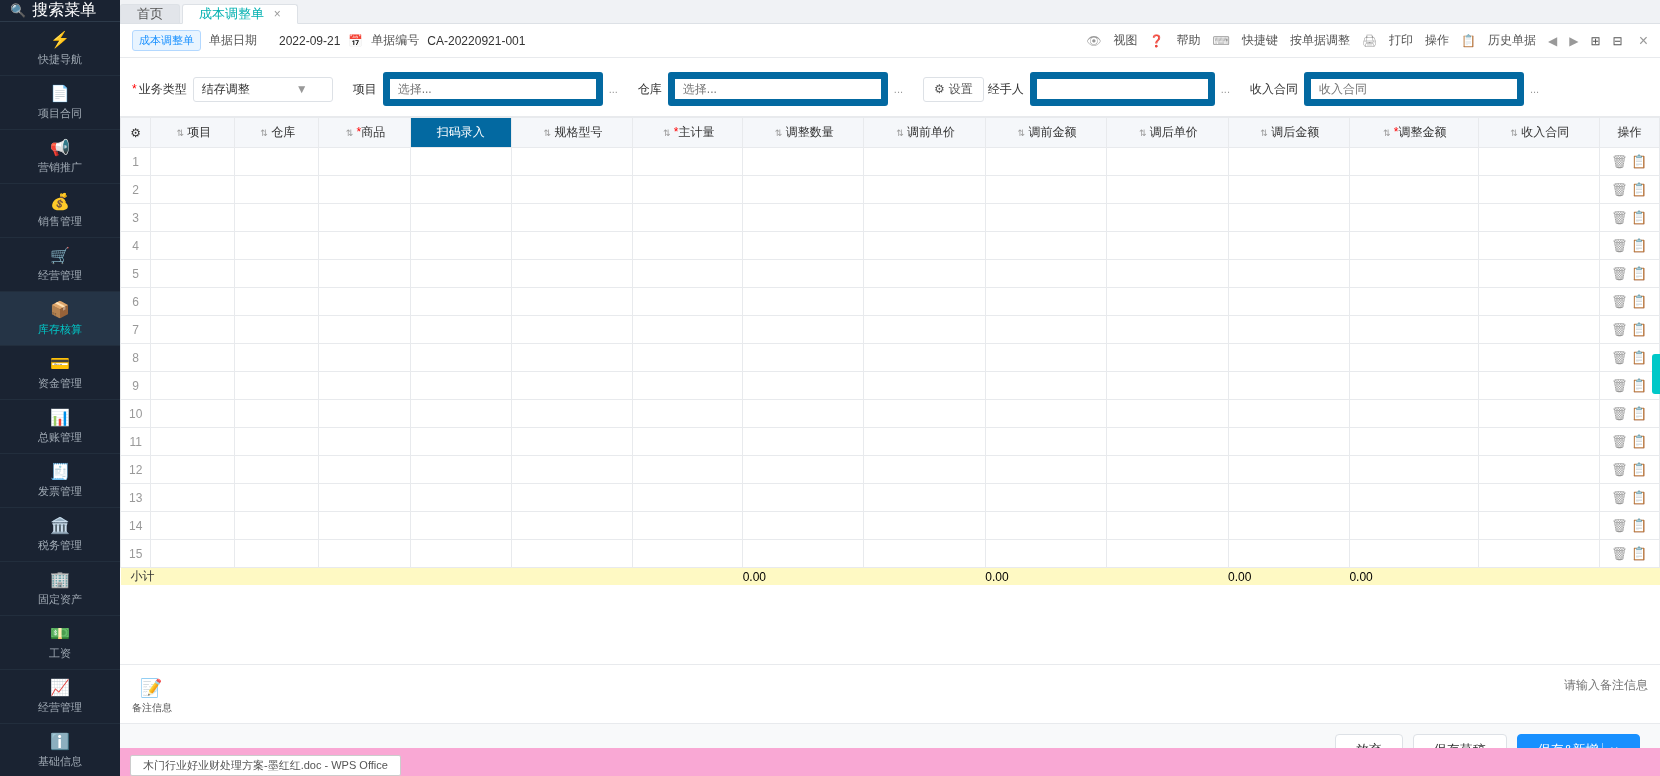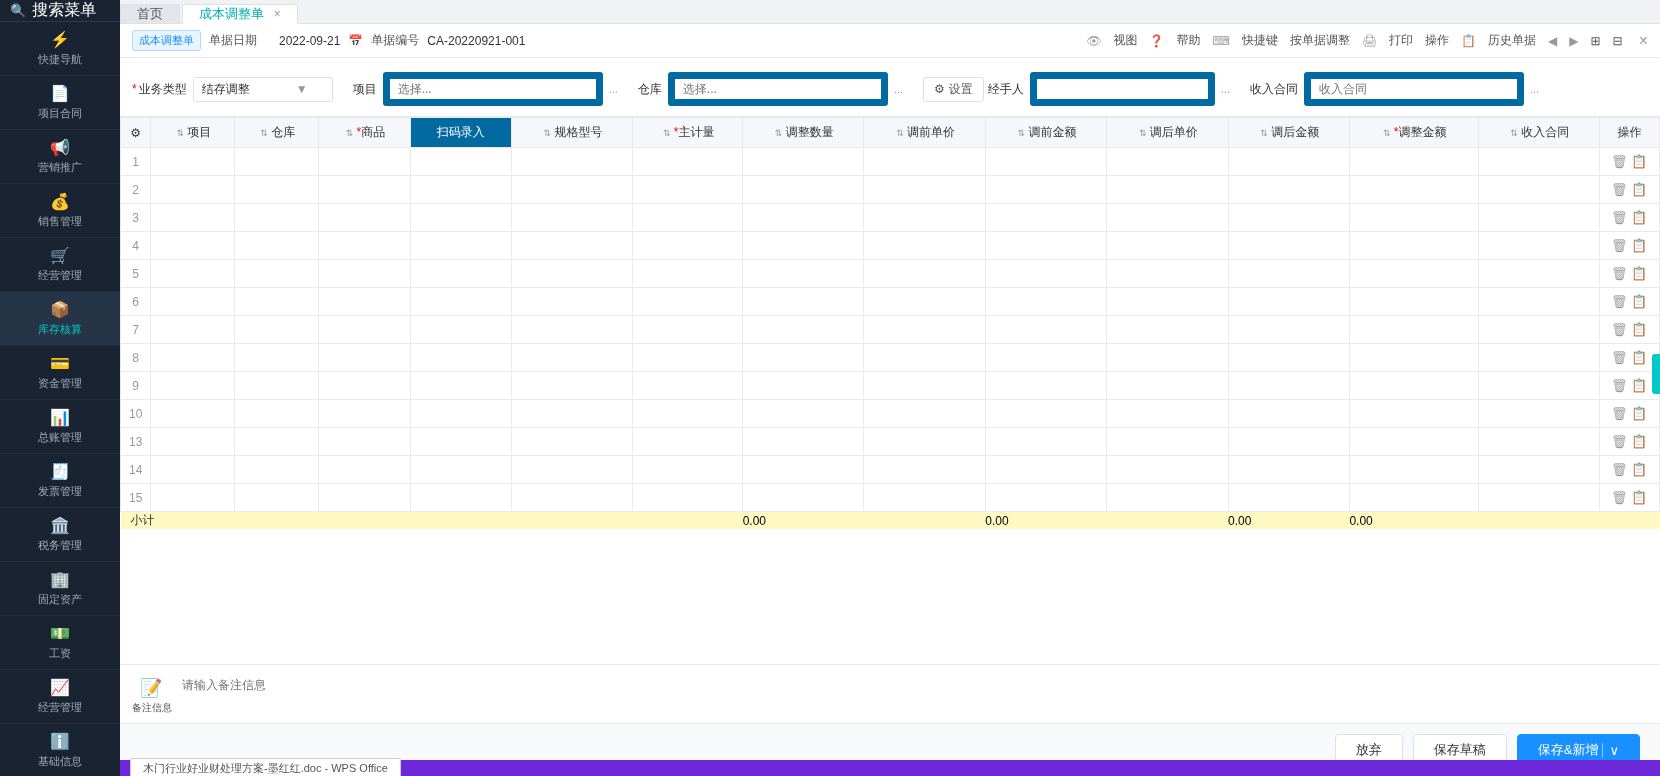--- a/index.html
+++ b/index.html
@@ -248,20 +248,21 @@
     }
     .notes-input {
       flex: 1;
       border: none;
       outline: none;
       font-size: 12px;
       color: #999;
       resize: none;
       font-family: inherit;
       padding: 4px 0;
+      text-align: right;
     }
 
     
     .bottom-bar {
       background: #f8f9fa;
       border-top: 1px solid #e8eaed;
       padding: 10px 20px;
       display: flex;
       justify-content: flex-end;
       align-items: center;
@@ -298,24 +299,24 @@
       align-items: center;
       gap: 4px;
     }
 
     
     .taskbar {
       position: fixed;
       bottom: 0;
       left: 120px;
       right: 0;
-      height: 16px;
-      background: #6d28d9;
-      display: flex;
-      align-items: center;
+      height: 28px;
+      background: #f9a8d4;
+      display: flex;
+      align-items: flex-end;
       padding: 0 10px;
       font-size: 11px;
       color: #555;
       z-index: 100;
     }
     .taskbar-item {
       background: #fff;
       border: 1px solid #ccc;
       padding: 2px 12px;
       border-radius: 2px;
@@ -755,20 +756,64 @@
       <td></td>
       <td></td>
       <td>
         <div class="action-cell">
           <button class="action-btn" title="删除">🗑</button>
           <button class="action-btn" title="复制">📋</button>
         </div>
       </td>
     </tr>
             <tr>
+      <td class="row-num">11</td>
+      <td></td>
+      <td></td>
+      <td></td>
+      <td></td>
+      <td></td>
+      <td></td>
+      <td></td>
+      <td></td>
+      <td></td>
+      <td></td>
+      <td></td>
+      <td></td>
+      <td></td>
+      <td>
+        <div class="action-cell">
+          <button class="action-btn" title="删除">🗑</button>
+          <button class="action-btn" title="复制">📋</button>
+        </div>
+      </td>
+    </tr>
+            <tr>
+      <td class="row-num">12</td>
+      <td></td>
+      <td></td>
+      <td></td>
+      <td></td>
+      <td></td>
+      <td></td>
+      <td></td>
+      <td></td>
+      <td></td>
+      <td></td>
+      <td></td>
+      <td></td>
+      <td></td>
+      <td>
+        <div class="action-cell">
+          <button class="action-btn" title="删除">🗑</button>
+          <button class="action-btn" title="复制">📋</button>
+        </div>
+      </td>
+    </tr>
+            <tr>
       <td class="row-num">13</td>
       <td></td>
       <td></td>
       <td></td>
       <td></td>
       <td></td>
       <td></td>
       <td></td>
       <td></td>
       <td></td>

